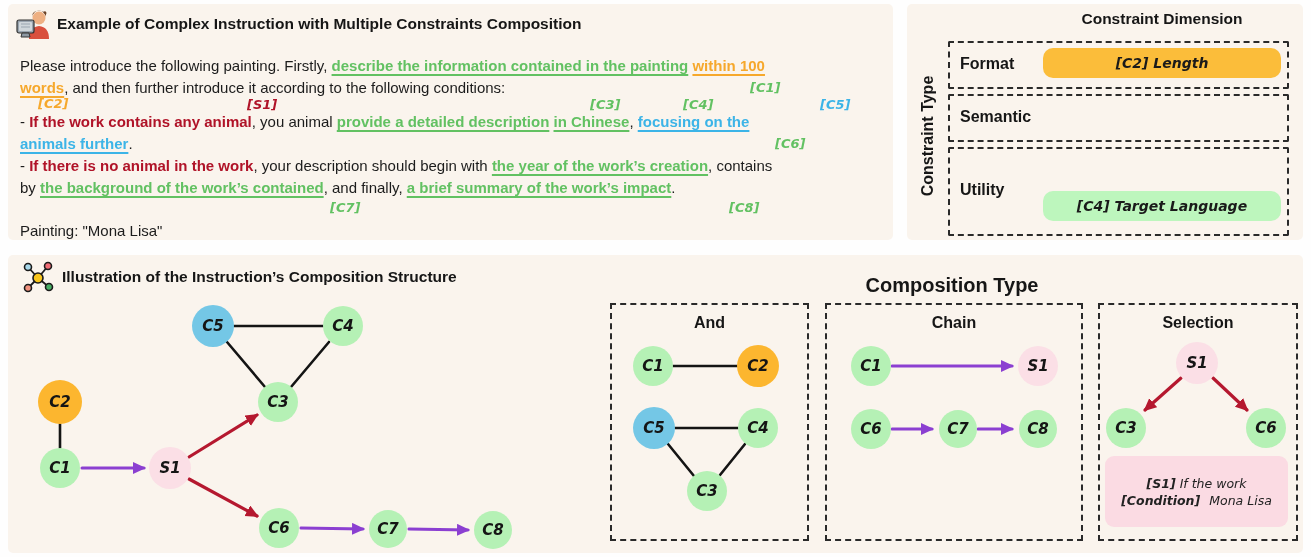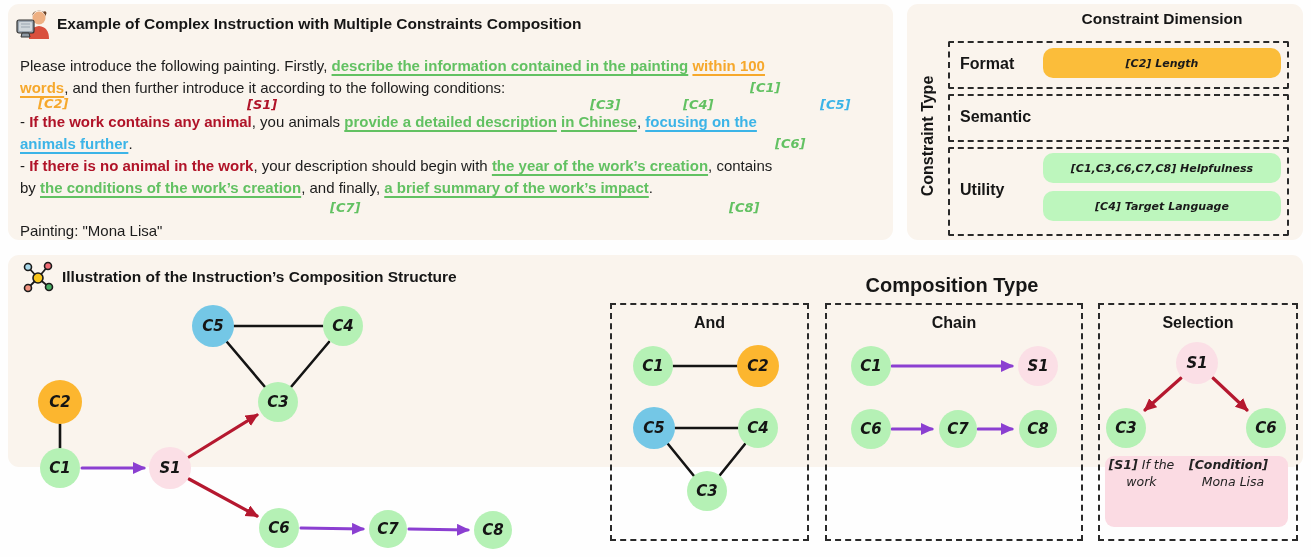--- a/index.html
+++ b/index.html
@@ -1,49 +1,49 @@
 <!DOCTYPE html>
 <html><head>
 <meta charset="utf-8">
 <style>
   html,body{margin:0;padding:0;background:#ffffff;}
   .page{position:relative;width:1311px;height:557px;background:#fefefe;font-family:"Liberation Sans",sans-serif;overflow:hidden;}
-  .panel{position:absolute;background:#faf4ed;border-radius:11px;}
+  .panel{position:absolute;background:#faf4ed;border-radius:5px;}
   #example-panel{left:8px;top:4px;width:885px;height:236px;}
   #dimension-panel{left:907px;top:4px;width:396px;height:236px;}
-  #illustration-panel{left:8px;top:255px;width:1295px;height:212px;}
+  #illustration-panel{left:8px;top:255px;width:1295px;height:298px;}
   .panel-title{position:absolute;font-size:15.5px;font-weight:bold;color:#161616;white-space:nowrap;}
   .hicon{position:absolute;}
   
   .iline{position:absolute;white-space:pre;font-size:15px;line-height:17px;color:#1c1c1c;}
   .seg{font-weight:bold;text-decoration:underline;text-underline-offset:3px;text-decoration-thickness:1.7px;}
   .green{color:#62c162;} .orange{color:#f6a82c;} .blue{color:#3cb4e7;}
   .redbold{color:#b01328;font-weight:bold;}
   .clabel{position:absolute;font-family:"DejaVu Sans",sans-serif;font-weight:bold;font-style:italic;font-size:13px;white-space:nowrap;}
   .cl-green{color:#62c162;} .cl-orange{color:#f6a82c;} .cl-blue{color:#3cb4e7;} .cl-red{color:#b01328;}
   
   .dim-title{position:absolute;left:136px;top:6px;width:238px;text-align:center;font-size:15.5px;font-weight:bold;color:#161616;}
   .side-label{position:absolute;left:21px;top:132px;transform:translate(-50%,-50%) rotate(-90deg);font-size:16px;font-weight:bold;color:#161616;white-space:nowrap;}
   .dashbox{position:absolute;border:2px dashed #2a2a2a;border-radius:2px;}
   .row-label{position:absolute;font-size:16px;font-weight:bold;color:#161616;}
   .pill{position:absolute;left:136px;width:238px;height:30px;border-radius:10px;display:flex;align-items:center;justify-content:center;
-        font-family:"DejaVu Sans",sans-serif;font-weight:bold;font-style:italic;font-size:11px;color:#1a1a1a;white-space:nowrap;}
+        font-family:"DejaVu Sans",sans-serif;font-weight:bold;font-style:italic;font-size:14px;color:#1a1a1a;white-space:nowrap;}
   .pill-orange{background:#fbbd3a;} .pill-blue{background:#85cce9;} .pill-green{background:#bdf6bd;}
   
   .comp-title{position:absolute;left:817px;top:19px;width:254px;text-align:center;font-size:20px;font-weight:bold;color:#161616;}
   .gbox{position:absolute;top:48px;height:234px;border:2px dashed #2a2a2a;}
   .gbox-title{position:absolute;top:9px;left:0;width:100%;text-align:center;font-size:16px;font-weight:bold;color:#161616;}
   #graph-svg{position:absolute;left:0;top:0;z-index:2;}
   .n-green{fill:#b5f1b5;} .n-blue{fill:#74c7e6;} .n-orange{fill:#fcb62f;} .n-pink{fill:#fbdfe6;}
   .node-label{font-family:"DejaVu Sans",sans-serif;font-weight:bold;font-style:italic;font-size:15px;fill:#151515;text-anchor:middle;}
   .e-black{stroke:#141414;stroke-width:2.6;stroke-linecap:round;}
   .e-purple{stroke:#8b3fd1;stroke-width:3;stroke-linecap:round;}
   .e-crimson{stroke:#b5182f;stroke-width:3.2;stroke-linecap:round;}
   .note-box{position:absolute;left:1097px;top:201px;width:183px;height:71px;background:#fbdbe3;border-radius:9px;z-index:3;
-            display:flex;flex-direction:row;justify-content:center;text-align:center;
+            display:flex;flex-direction:column;justify-content:center;text-align:center;
             font-family:"DejaVu Sans",sans-serif;font-style:italic;font-size:12.5px;line-height:17px;color:#222;}
   .note-tag{font-weight:bold;}
 </style>
 </head>
 <body>
 
 <div class="page">
 
   <section class="panel" id="example-panel">
     <svg class="hicon" style="left:8px;top:5px;" width="36" height="34" viewBox="0 0 36 34">
@@ -63,49 +63,48 @@
 
     <div class="iline" style="left:12px;top:75px;"><span class="seg orange">words</span><span>, and then further introduce it according to the following conditions:</span></div>
     <span class="clabel cl-green" style="left:742px;top:76px;">[C1]</span>
 
     <span class="clabel cl-orange" style="left:30px;top:92px;">[C2]</span>
     <span class="clabel cl-red" style="left:239px;top:93px;">[S1]</span>
     <span class="clabel cl-green" style="left:582px;top:93px;">[C3]</span>
     <span class="clabel cl-green" style="left:675px;top:93px;">[C4]</span>
     <span class="clabel cl-blue" style="left:812px;top:93px;">[C5]</span>
 
-    <div class="iline" style="left:12px;top:109px;"><span>- </span><span class="redbold">If the work contains any animal</span><span>, you animals </span><span class="seg green">provide a detailed description</span><span> </span><span class="seg green">in Chinese</span><span>, </span><span class="seg blue">focusing on the</span></div>
+    <div class="iline" style="left:12px;top:109px;"><span>- </span><span class="redbold">If the work contains any animal</span><span>, you animal </span><span class="seg green">provide a detailed description</span><span> </span><span class="seg green">in Chinese</span><span>, </span><span class="seg blue">focusing on the</span></div>
 
     <div class="iline" style="left:12px;top:131px;"><span class="seg blue">animals further</span><span>.</span></div>
     <span class="clabel cl-green" style="left:767px;top:132px;">[C6]</span>
 
     <div class="iline" style="left:12px;top:153px;"><span>- </span><span class="redbold">If there is no animal in the work</span><span>, your description should begin with </span><span class="seg green">the year of the work’s creation</span><span>, contains</span></div>
 
-    <div class="iline" style="left:12px;top:175px;"><span>by </span><span class="seg green">the conditions of the work’s creation</span><span>, and finally, </span><span class="seg green">a brief summary of the work’s impact</span><span>.</span></div>
+    <div class="iline" style="left:12px;top:175px;"><span>by </span><span class="seg green">the background of the work’s contained</span><span>, and finally, </span><span class="seg green">a brief summary of the work’s impact</span><span>.</span></div>
 
     <span class="clabel cl-green" style="left:322px;top:196px;">[C7]</span>
     <span class="clabel cl-green" style="left:721px;top:196px;">[C8]</span>
 
     <div class="iline" style="left:12px;top:218px;">Painting: "Mona Lisa"</div>
   </section>
 
   <section class="panel" id="dimension-panel">
     <div class="dim-title">Constraint Dimension</div>
     <div class="side-label">Constraint Type</div>
 
     <div class="dashbox" style="left:41px;top:37px;width:337px;height:44px;"></div>
     <div class="row-label" style="left:53px;top:51px;">Format</div>
     <div class="pill pill-orange" style="top:44px;">[C2] Length</div>
 
     <div class="dashbox" style="left:41px;top:90px;width:337px;height:44px;"></div>
     <div class="row-label" style="left:53px;top:104px;">Semantic</div>
 
     <div class="dashbox" style="left:41px;top:143px;width:337px;height:85px;"></div>
     <div class="row-label" style="left:53px;top:177px;">Utility</div>
-    <div class="pill pill-green" style="top:149px;">[C1,C3,C6,C7,C8] Helpfulness</div>
     <div class="pill pill-green" style="top:187px;">[C4] Target Language</div>
   </section>
 
   <section class="panel" id="illustration-panel">
     <svg class="hicon" style="left:14px;top:6px;" width="32" height="32" viewBox="0 0 32 32">
       <line x1="16" y1="17" x2="6" y2="6" stroke="#1a1a1a" stroke-width="1.8"></line>
       <line x1="16" y1="17" x2="26" y2="5" stroke="#1a1a1a" stroke-width="1.8"></line>
       <line x1="16" y1="17" x2="6" y2="27" stroke="#1a1a1a" stroke-width="1.8"></line>
       <line x1="16" y1="17" x2="27" y2="26" stroke="#1a1a1a" stroke-width="1.8"></line>
       <circle cx="16" cy="17" r="5" fill="#f8c51c" stroke="#1a1a1a" stroke-width="1.6"></circle>

